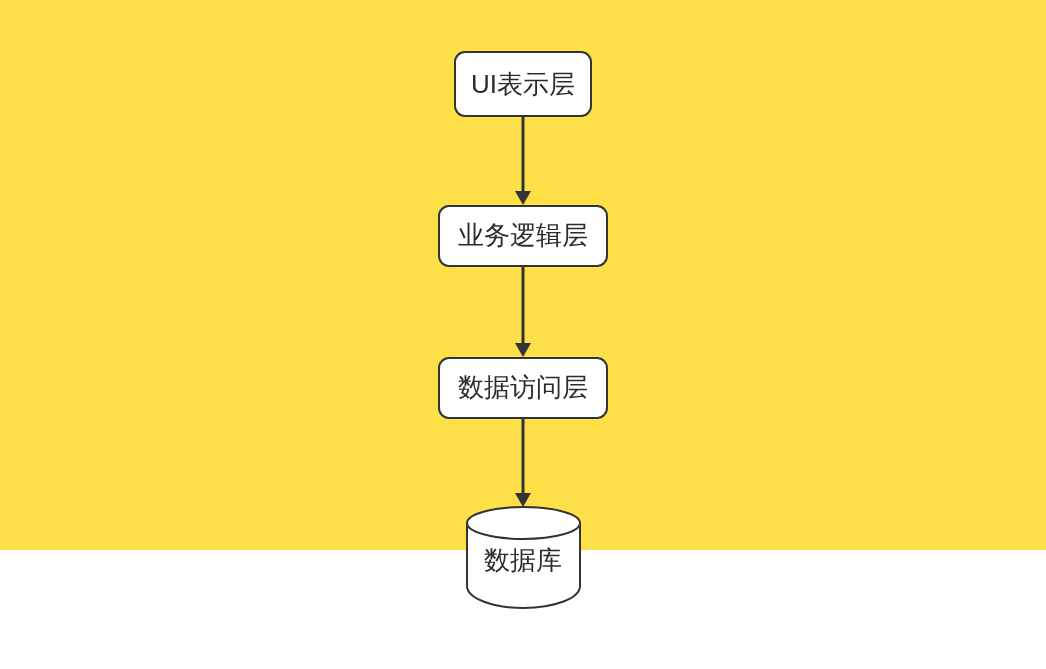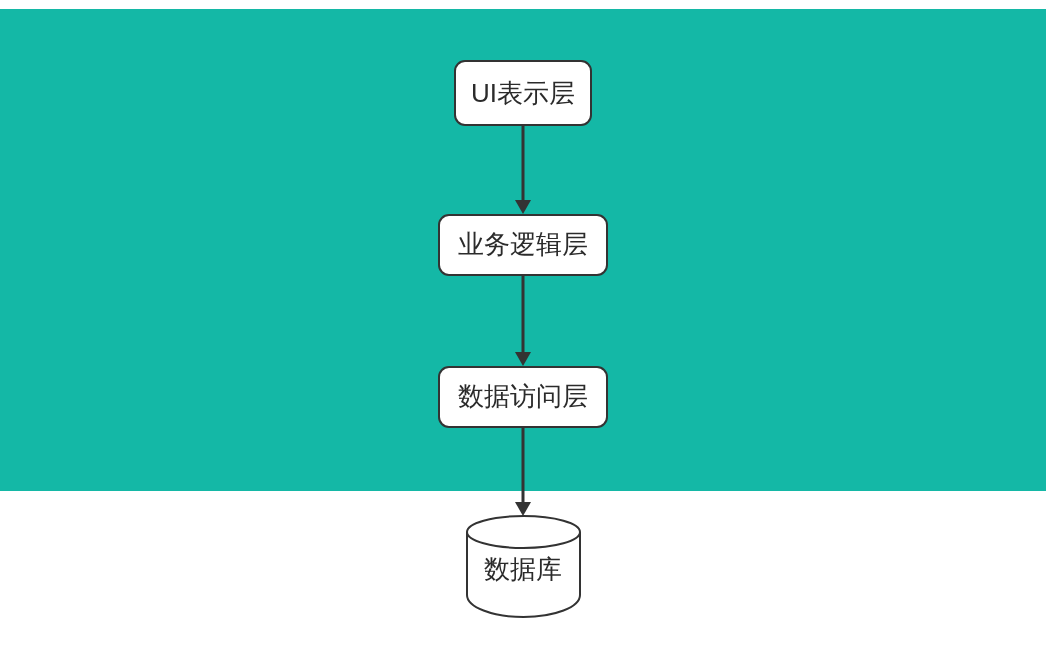--- a/index.html
+++ b/index.html
@@ -9,23 +9,22 @@
   }
   body {
     width: 1046px;
     height: 669px;
     font-family: "Liberation Sans", "DejaVu Sans", sans-serif;
     overflow: hidden;
   }
   #canvas {
     position: relative;
     width: 1046px;
-    height: 482px;
-    background: #14b8a6;
-    margin-top: 9px;
+    height: 550px;
+    background: #fde047;
   }
   #diagram-svg {
     position: absolute;
     left: 0;
     top: 0;
     width: 1046px;
     height: 669px;
   }
   .node-shape {
     fill: #ffffff;

